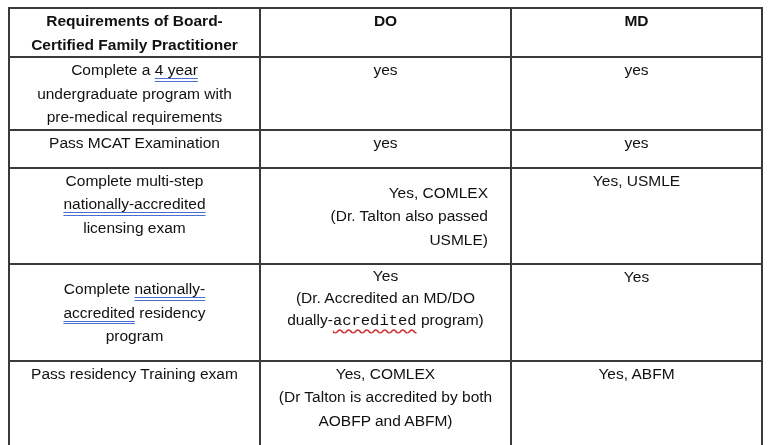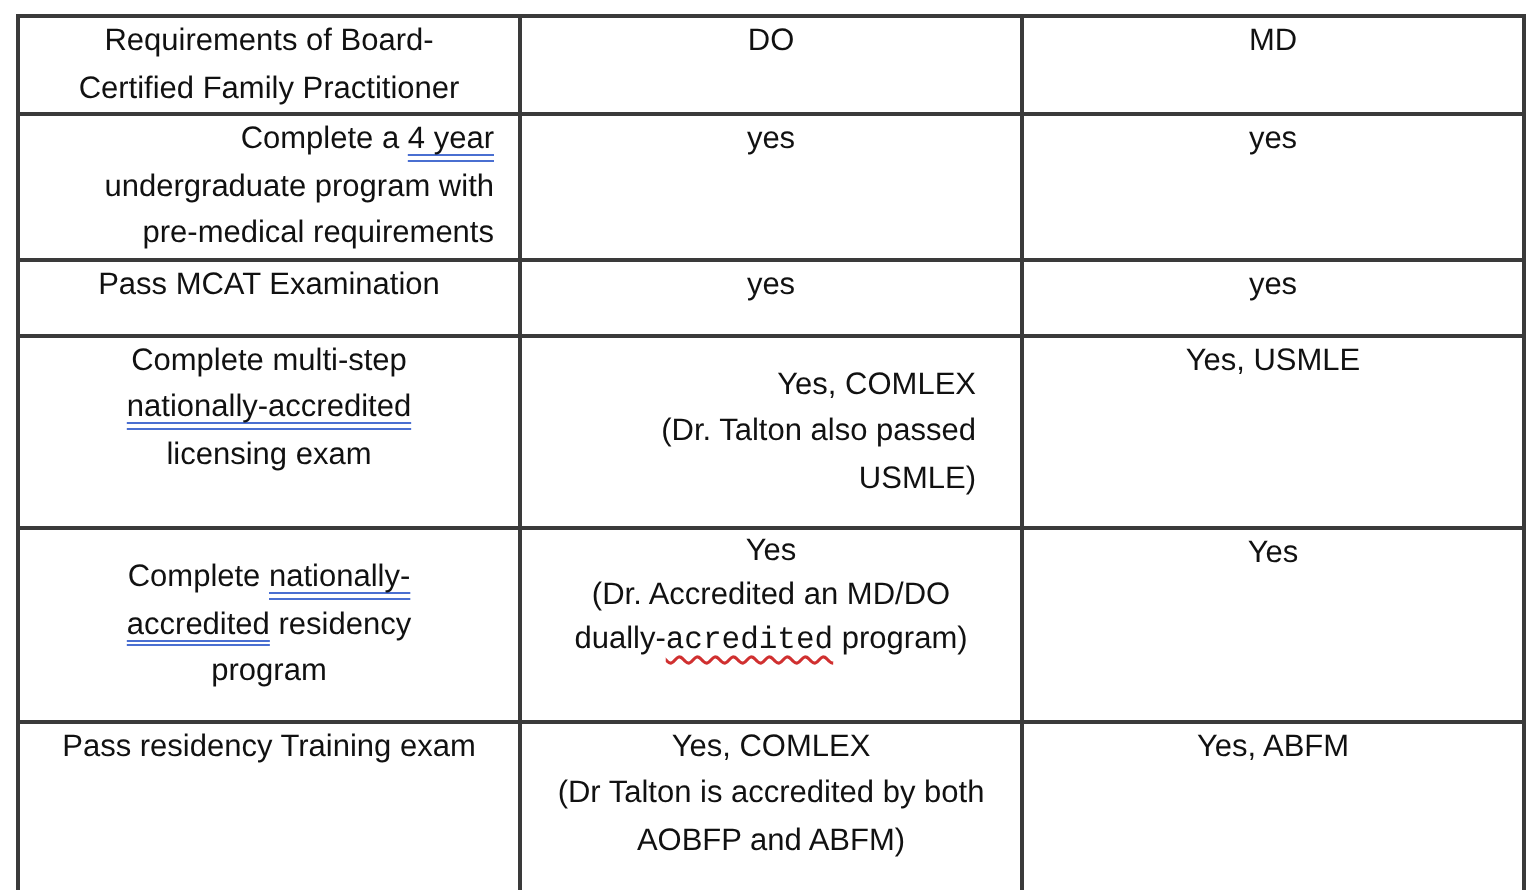--- a/index.html
+++ b/index.html
@@ -2,21 +2,21 @@
 <html><head>
   <meta charset="utf-8">
   <style>
     html, body { margin:0; padding:0; background:#ffffff; }
     body { width:768px; height:445px; position:relative; overflow:hidden;
       font-family:"Liberation Sans", sans-serif; color:#111; }
     table.req { position:absolute; left:8px; top:7px; width:753px;
       border-collapse:collapse; table-layout:fixed; }
     table.req td, table.req th { border:2px solid #3a3a3a; vertical-align:top;
       text-align:center; padding:0 4px; font-size:15.5px; line-height:23.5px; }
-    table.req th { font-weight:normal; }
+    table.req th { font-weight:bold; }
     col.c1 { width:251px; } col.c2 { width:251px; } col.c3 { width:251px; }
     .ul-blue { text-decoration:underline; text-decoration-style:double;
       text-decoration-color:#4a6fd1; text-underline-offset:3px; }
     .ul-red { text-decoration:underline; text-decoration-style:wavy;
       text-decoration-color:#d03030; text-underline-offset:3px;font-family:Liberation Mono, monospace; }
     .line { display:block; }
   </style>
 </head>
 <body>
 
@@ -30,21 +30,21 @@
       <tr style="height:47px;">
     <th>
       <span class="line">Requirements of Board-</span>
       <span class="line">Certified Family Practitioner</span>
     </th>
     <th>DO</th>
     <th>MD</th>
   </tr>
 
   <tr style="height:72px;">
-    <td style="padding:0 12px;text-align:right;">
+    <td style="padding:0 12px;">
       <span>Complete a </span><span class="ul-blue">4 year</span><span> undergraduate program with pre-medical requirements</span>
     </td>
     <td>yes</td>
     <td>yes</td>
   </tr>
 
   <tr style="height:38px;">
     <td>Pass MCAT Examination</td>
     <td>yes</td>
     <td>yes</td>

